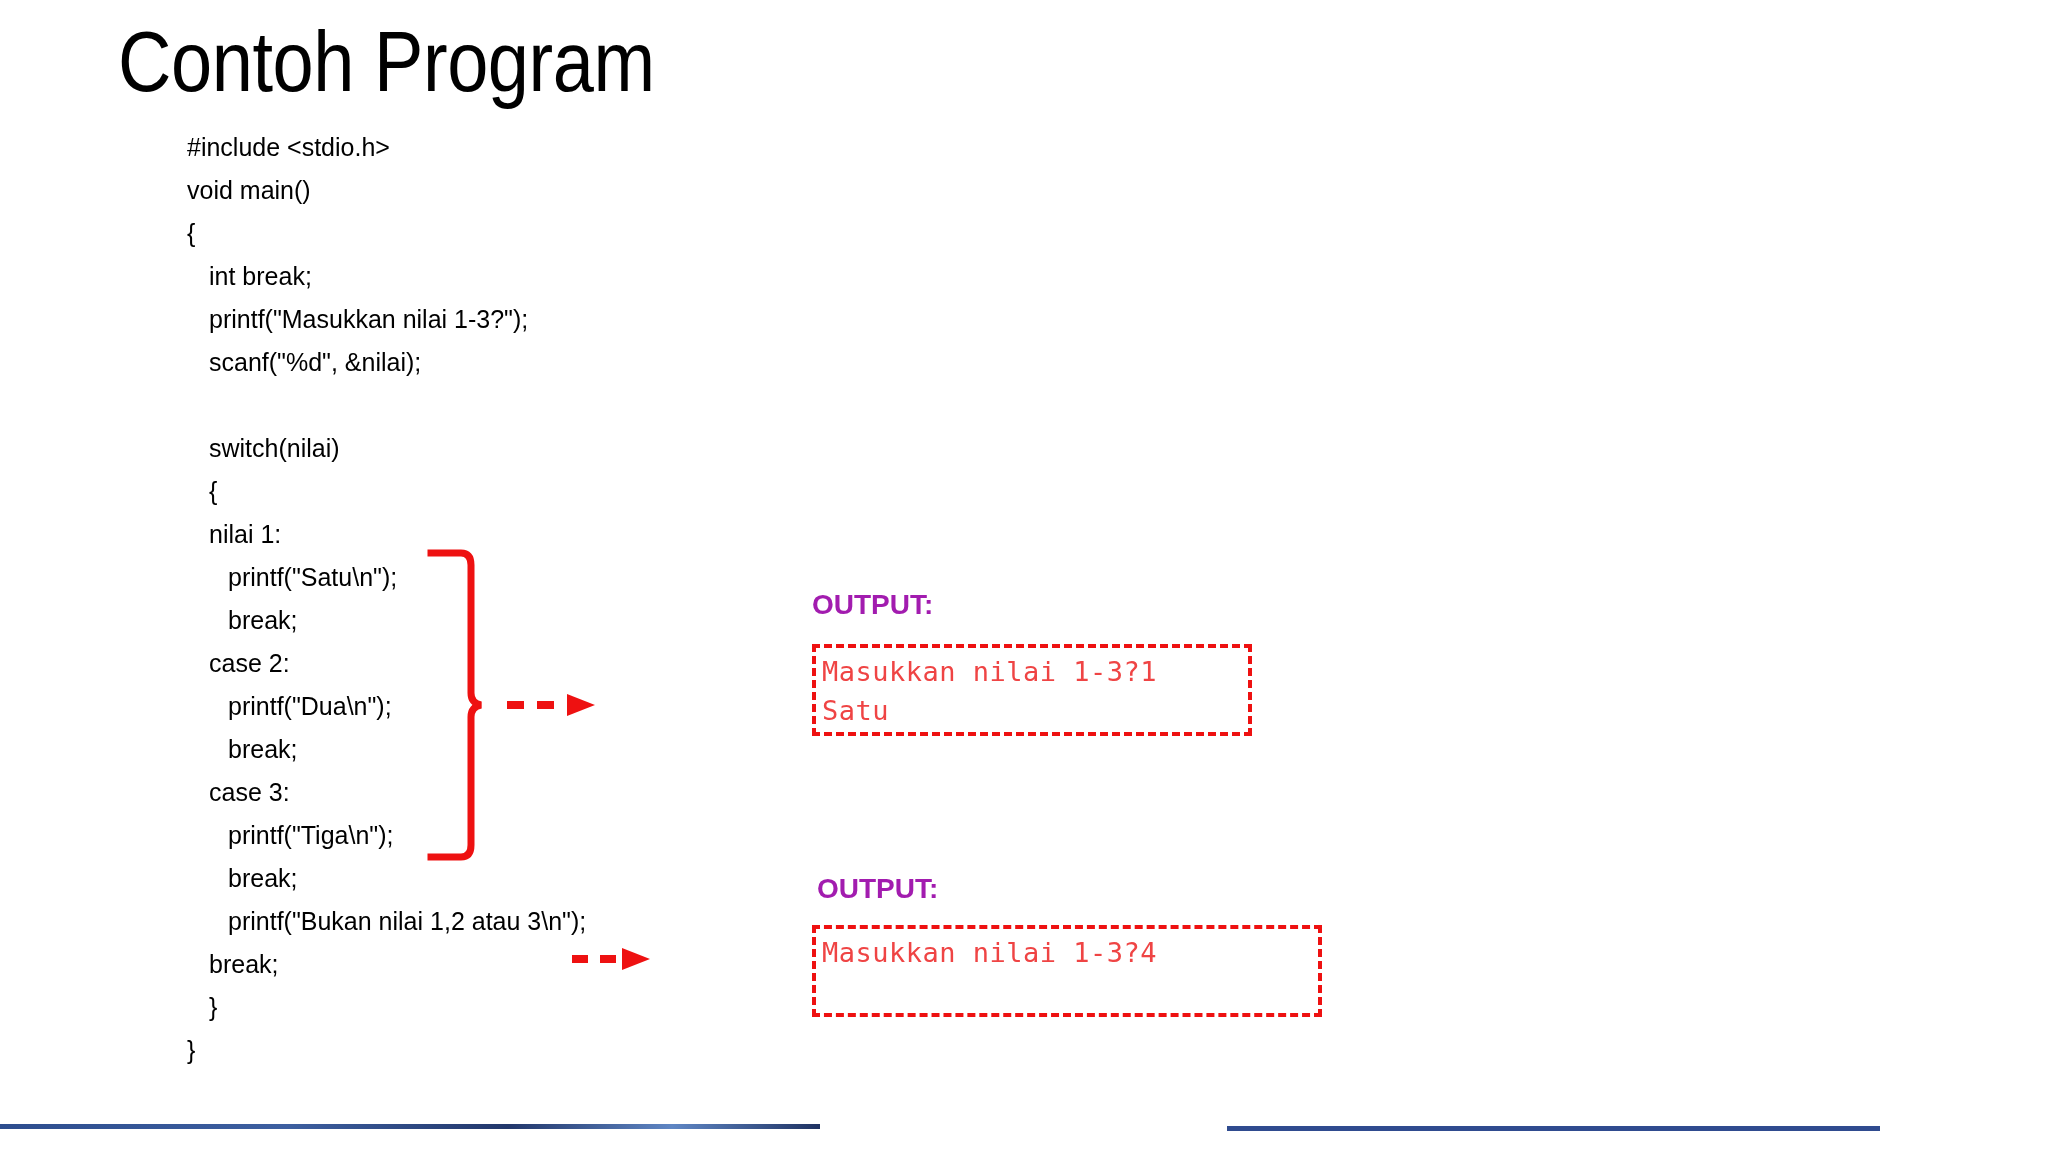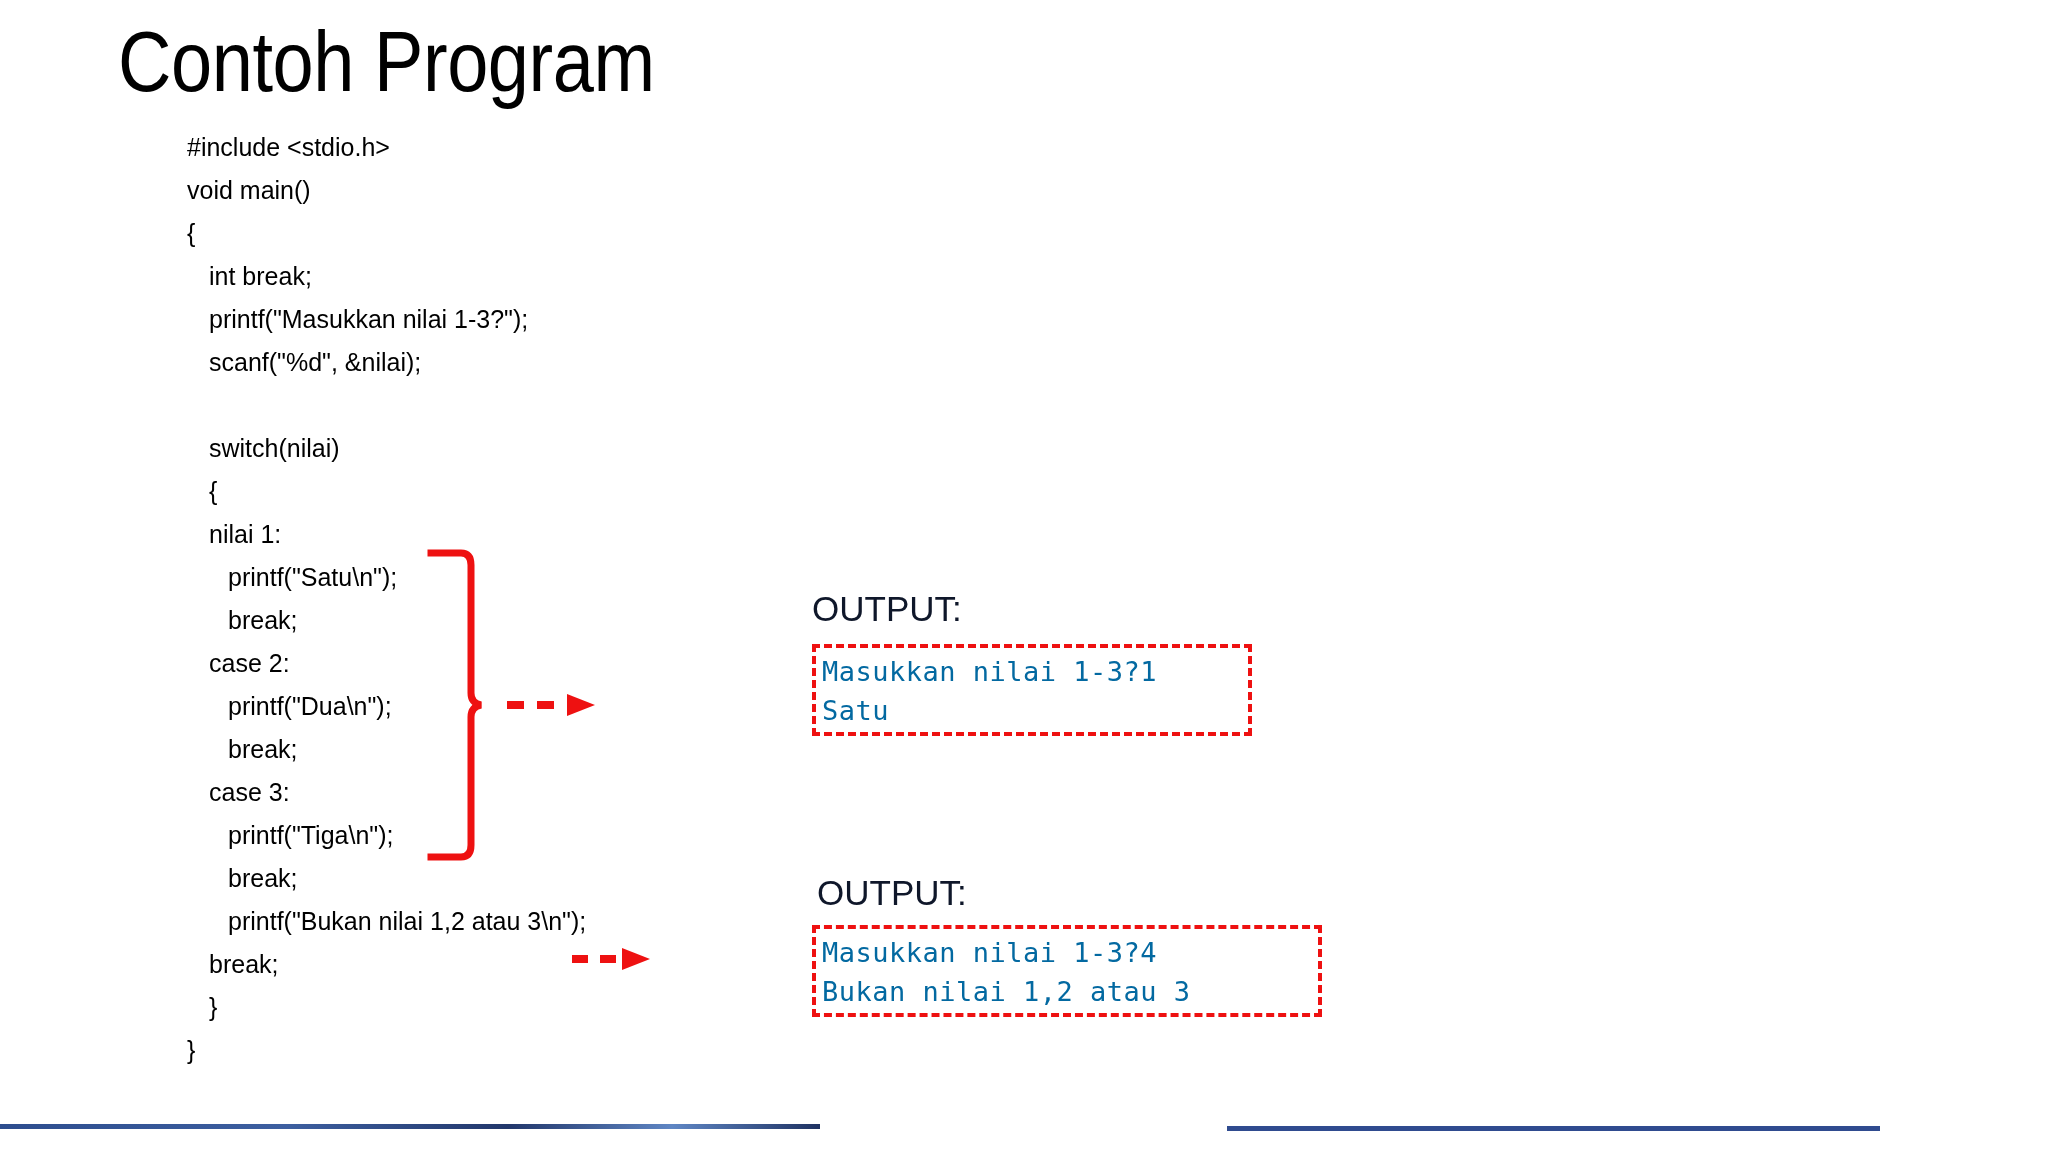--- a/index.html
+++ b/index.html
@@ -64,37 +64,37 @@
 
   
   .arrow {
     position: absolute;
   }
 
   
   .output-label {
     position: absolute;
     font-family: "Liberation Sans", sans-serif;
-    font-size: 35px;
-    font-weight: 400;
-    color: #0f172a;
+    font-size: 28px;
+    font-weight: 700;
+    color: #a21caf;
     white-space: nowrap;
   }
   .output-box {
     position: absolute;
     border: 4px dashed #ee1111;
     box-sizing: border-box;
     background: #ffffff;
     padding: 4px 6px 6px 6px;
   }
   .term-line {
     font-family: "DejaVu Sans Mono", monospace;
     font-size: 27px;
     line-height: 39px;
-    color: #0369a1;
+    color: #ef4444;
     white-space: pre;
     letter-spacing: 0.5px;
   }
 
   
   .bottom-rule {
     position: absolute;
     height: 5px;
   }
   #bottom-rule-left {
@@ -164,19 +164,18 @@
 
   <div class="output-label" style="left:812px; top:589px;">OUTPUT:</div>
   <div class="output-box" style="left:812px; top:644px; width:440px; height:92px;">
     <div class="term-line">Masukkan nilai 1-3?1</div>
     <div class="term-line">Satu</div>
   </div>
 
   <div class="output-label" style="left:817px; top:873px;">OUTPUT:</div>
   <div class="output-box" style="left:812px; top:925px; width:510px; height:92px;">
     <div class="term-line">Masukkan nilai 1-3?4</div>
-    <div class="term-line">Bukan nilai 1,2 atau 3</div>
   </div>
 
   <div class="bottom-rule" id="bottom-rule-left"></div>
   <div class="bottom-rule" id="bottom-rule-right"></div>
 
 </div>
 
 </body></html>

